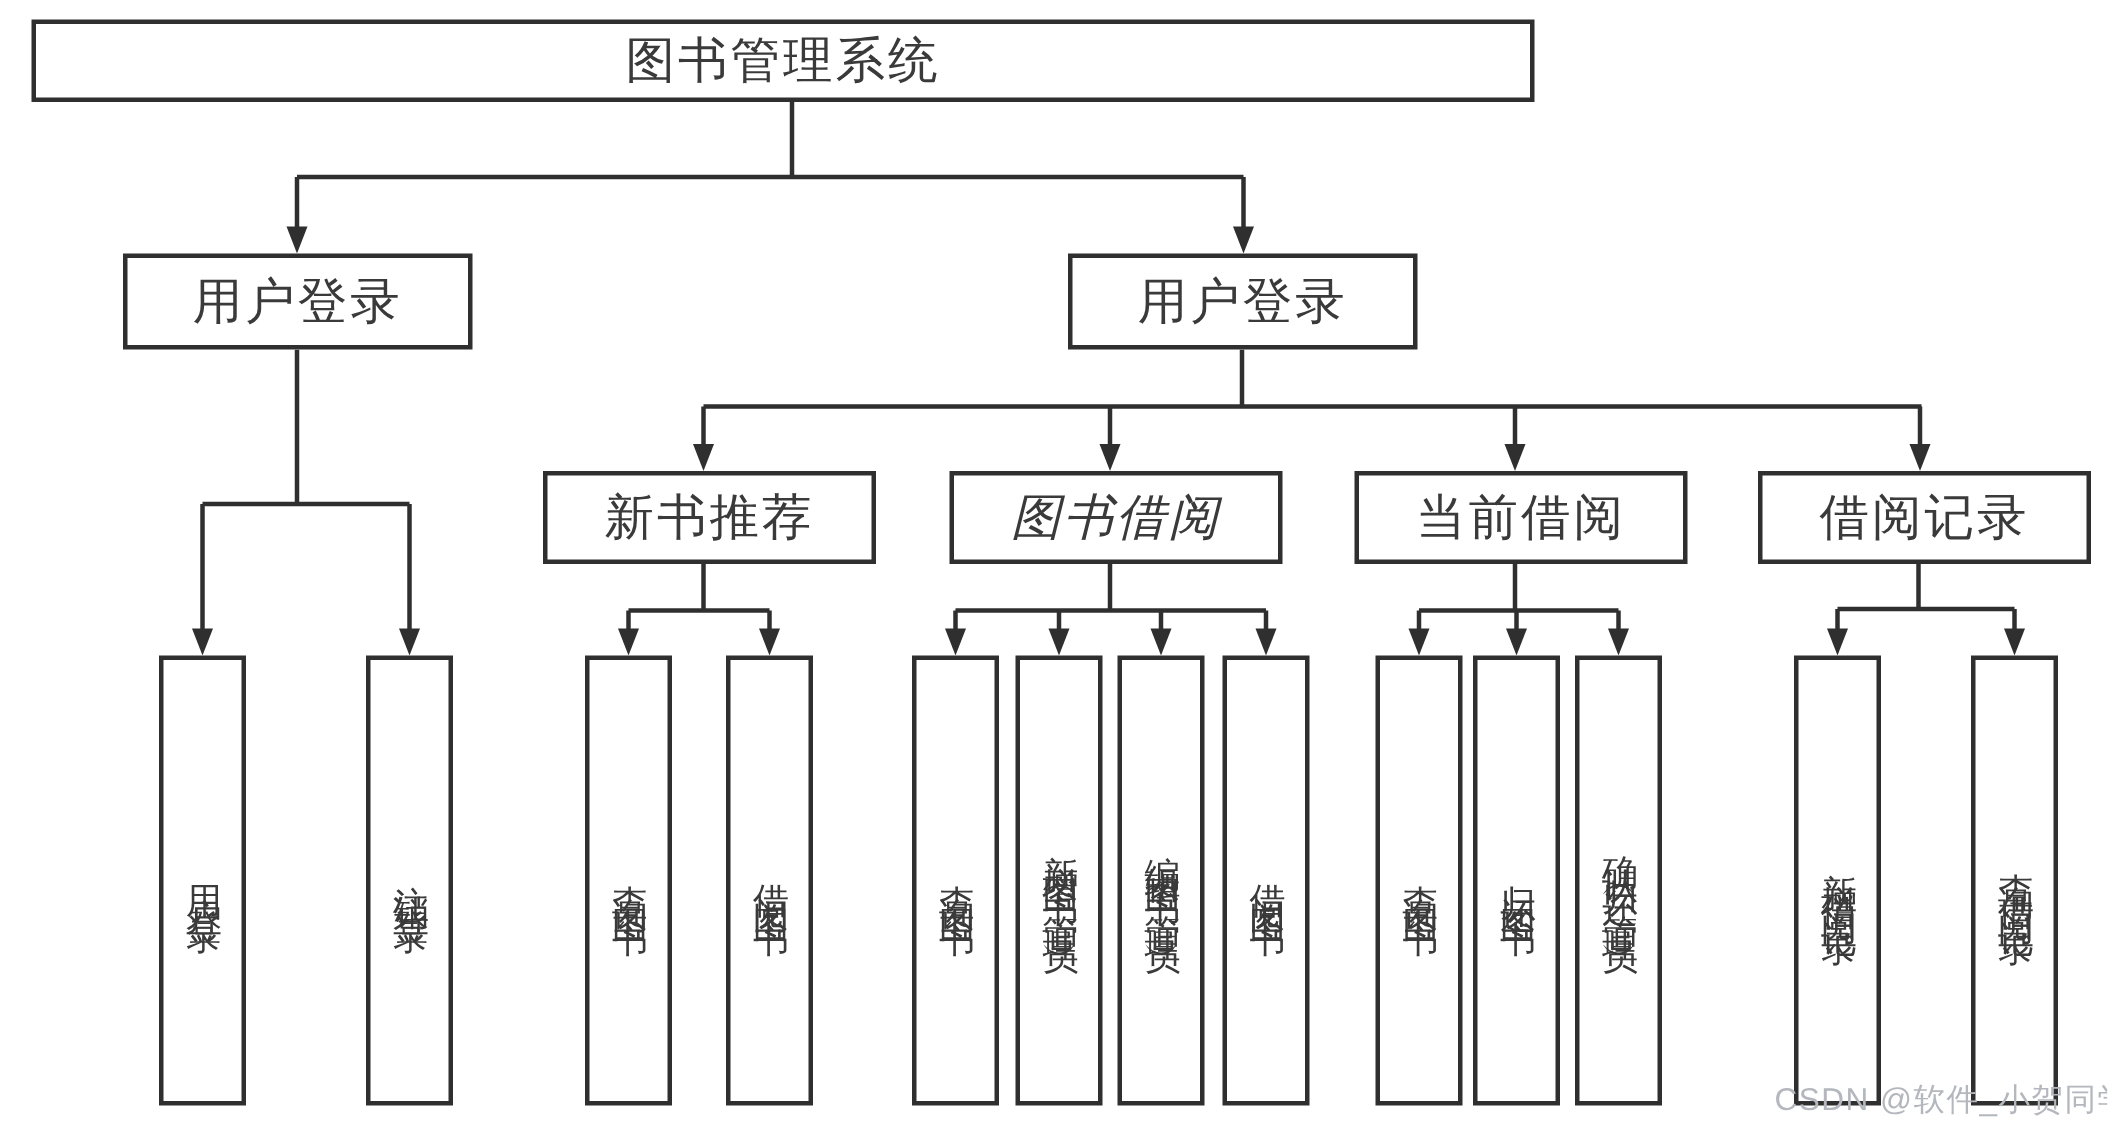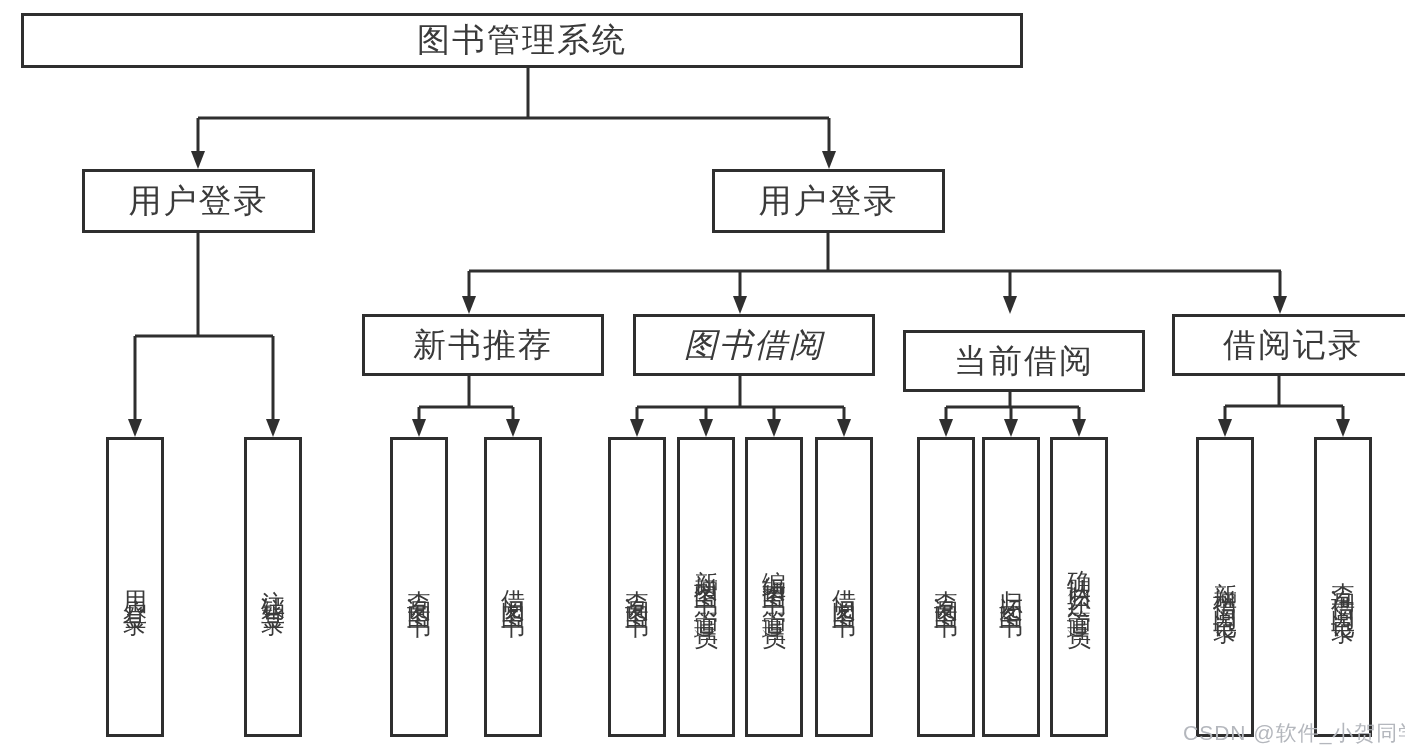--- a/index.html
+++ b/index.html
@@ -32,21 +32,21 @@
     align-items: center;
     justify-content: center;
     font-size: 33px;
     color: #3a3a3a;
     letter-spacing: 2px;
     white-space: nowrap;
     text-align: center;
   }
   .node.root  { left: 21px;  top: 13px;  width: 1002px; height: 55px; }
   .node.lv2   { top: 169px;  width: 233px; height: 64px; }
-  .node.lv3   { top: 314px;  width: 242px; height: 62px; }
+  .node.lv3   { top: 314px;  width: 222px; height: 62px; }
   .node.leaf {
     top: 437px;
     width: 58px;
     height: 300px;
     display: block;
     writing-mode: vertical-rl;
     text-orientation: mixed;
     text-align: center;
     line-height: 52px;
     letter-spacing: 8px;
@@ -132,21 +132,21 @@
     <polygon class="arrow" points="1336,419 1350,419 1343,437"></polygon>
   </svg>
 
   <div class="node root">图书管理系统</div>
 
   <div class="node lv2" style="left:82px;">用户登录</div>
   <div class="node lv2" style="left:712px;">用户登录</div>
 
   <div class="node lv3" style="left:362px;">新书推荐</div>
   <div class="node lv3" style="left:633px;font-style:italic;">图书借阅</div>
-  <div class="node lv3" style="left:903px;margin-top:16px;">当前借阅</div>
+  <div class="node lv3" style="left:903px;">当前借阅</div>
   <div class="node lv3" style="left:1172px;">借阅记录</div>
 
   <div class="node leaf" style="left:106px;">用户登录</div>
   <div class="node leaf" style="left:244px;">注销登录</div>
   <div class="node leaf" style="left:390px;">查询图书</div>
   <div class="node leaf" style="left:484px;">借阅图书</div>
   <div class="node leaf" style="left:608px;">查询图书</div>
   <div class="node leaf" style="left:677px;">新增图书（管理员）</div>
   <div class="node leaf" style="left:745px;">编辑图书（管理员）</div>
   <div class="node leaf" style="left:815px;">借阅图书</div>

